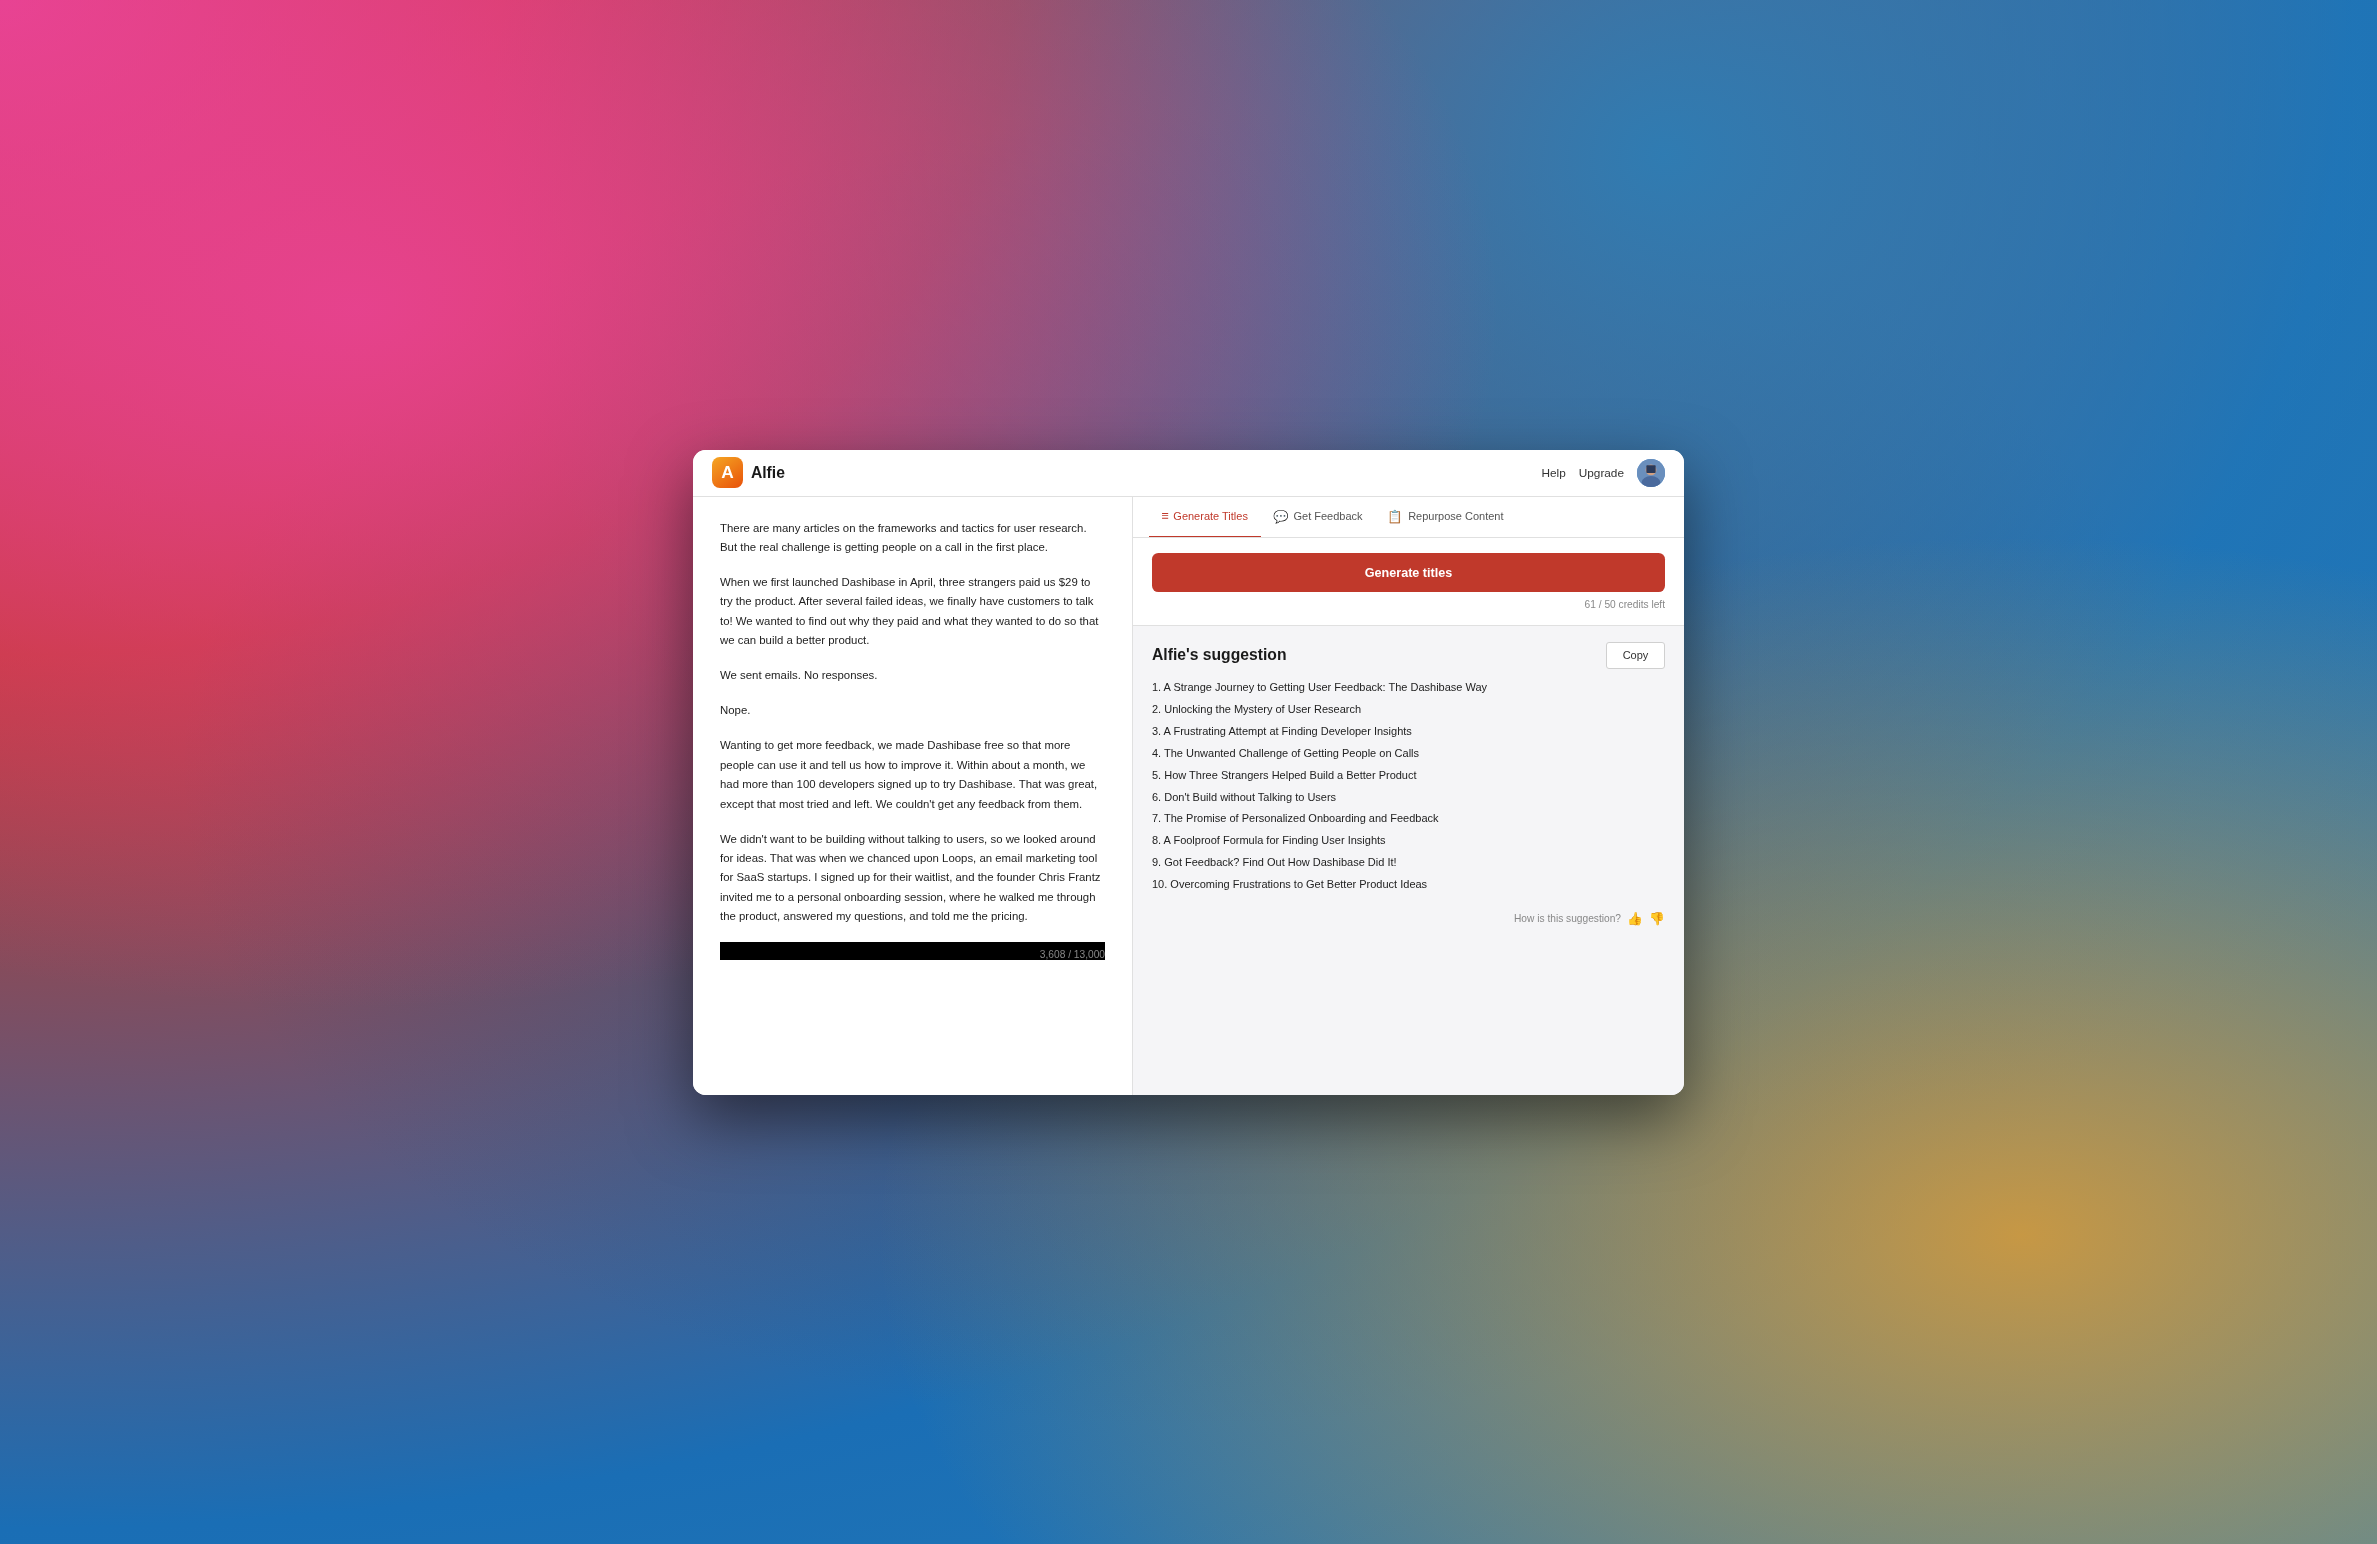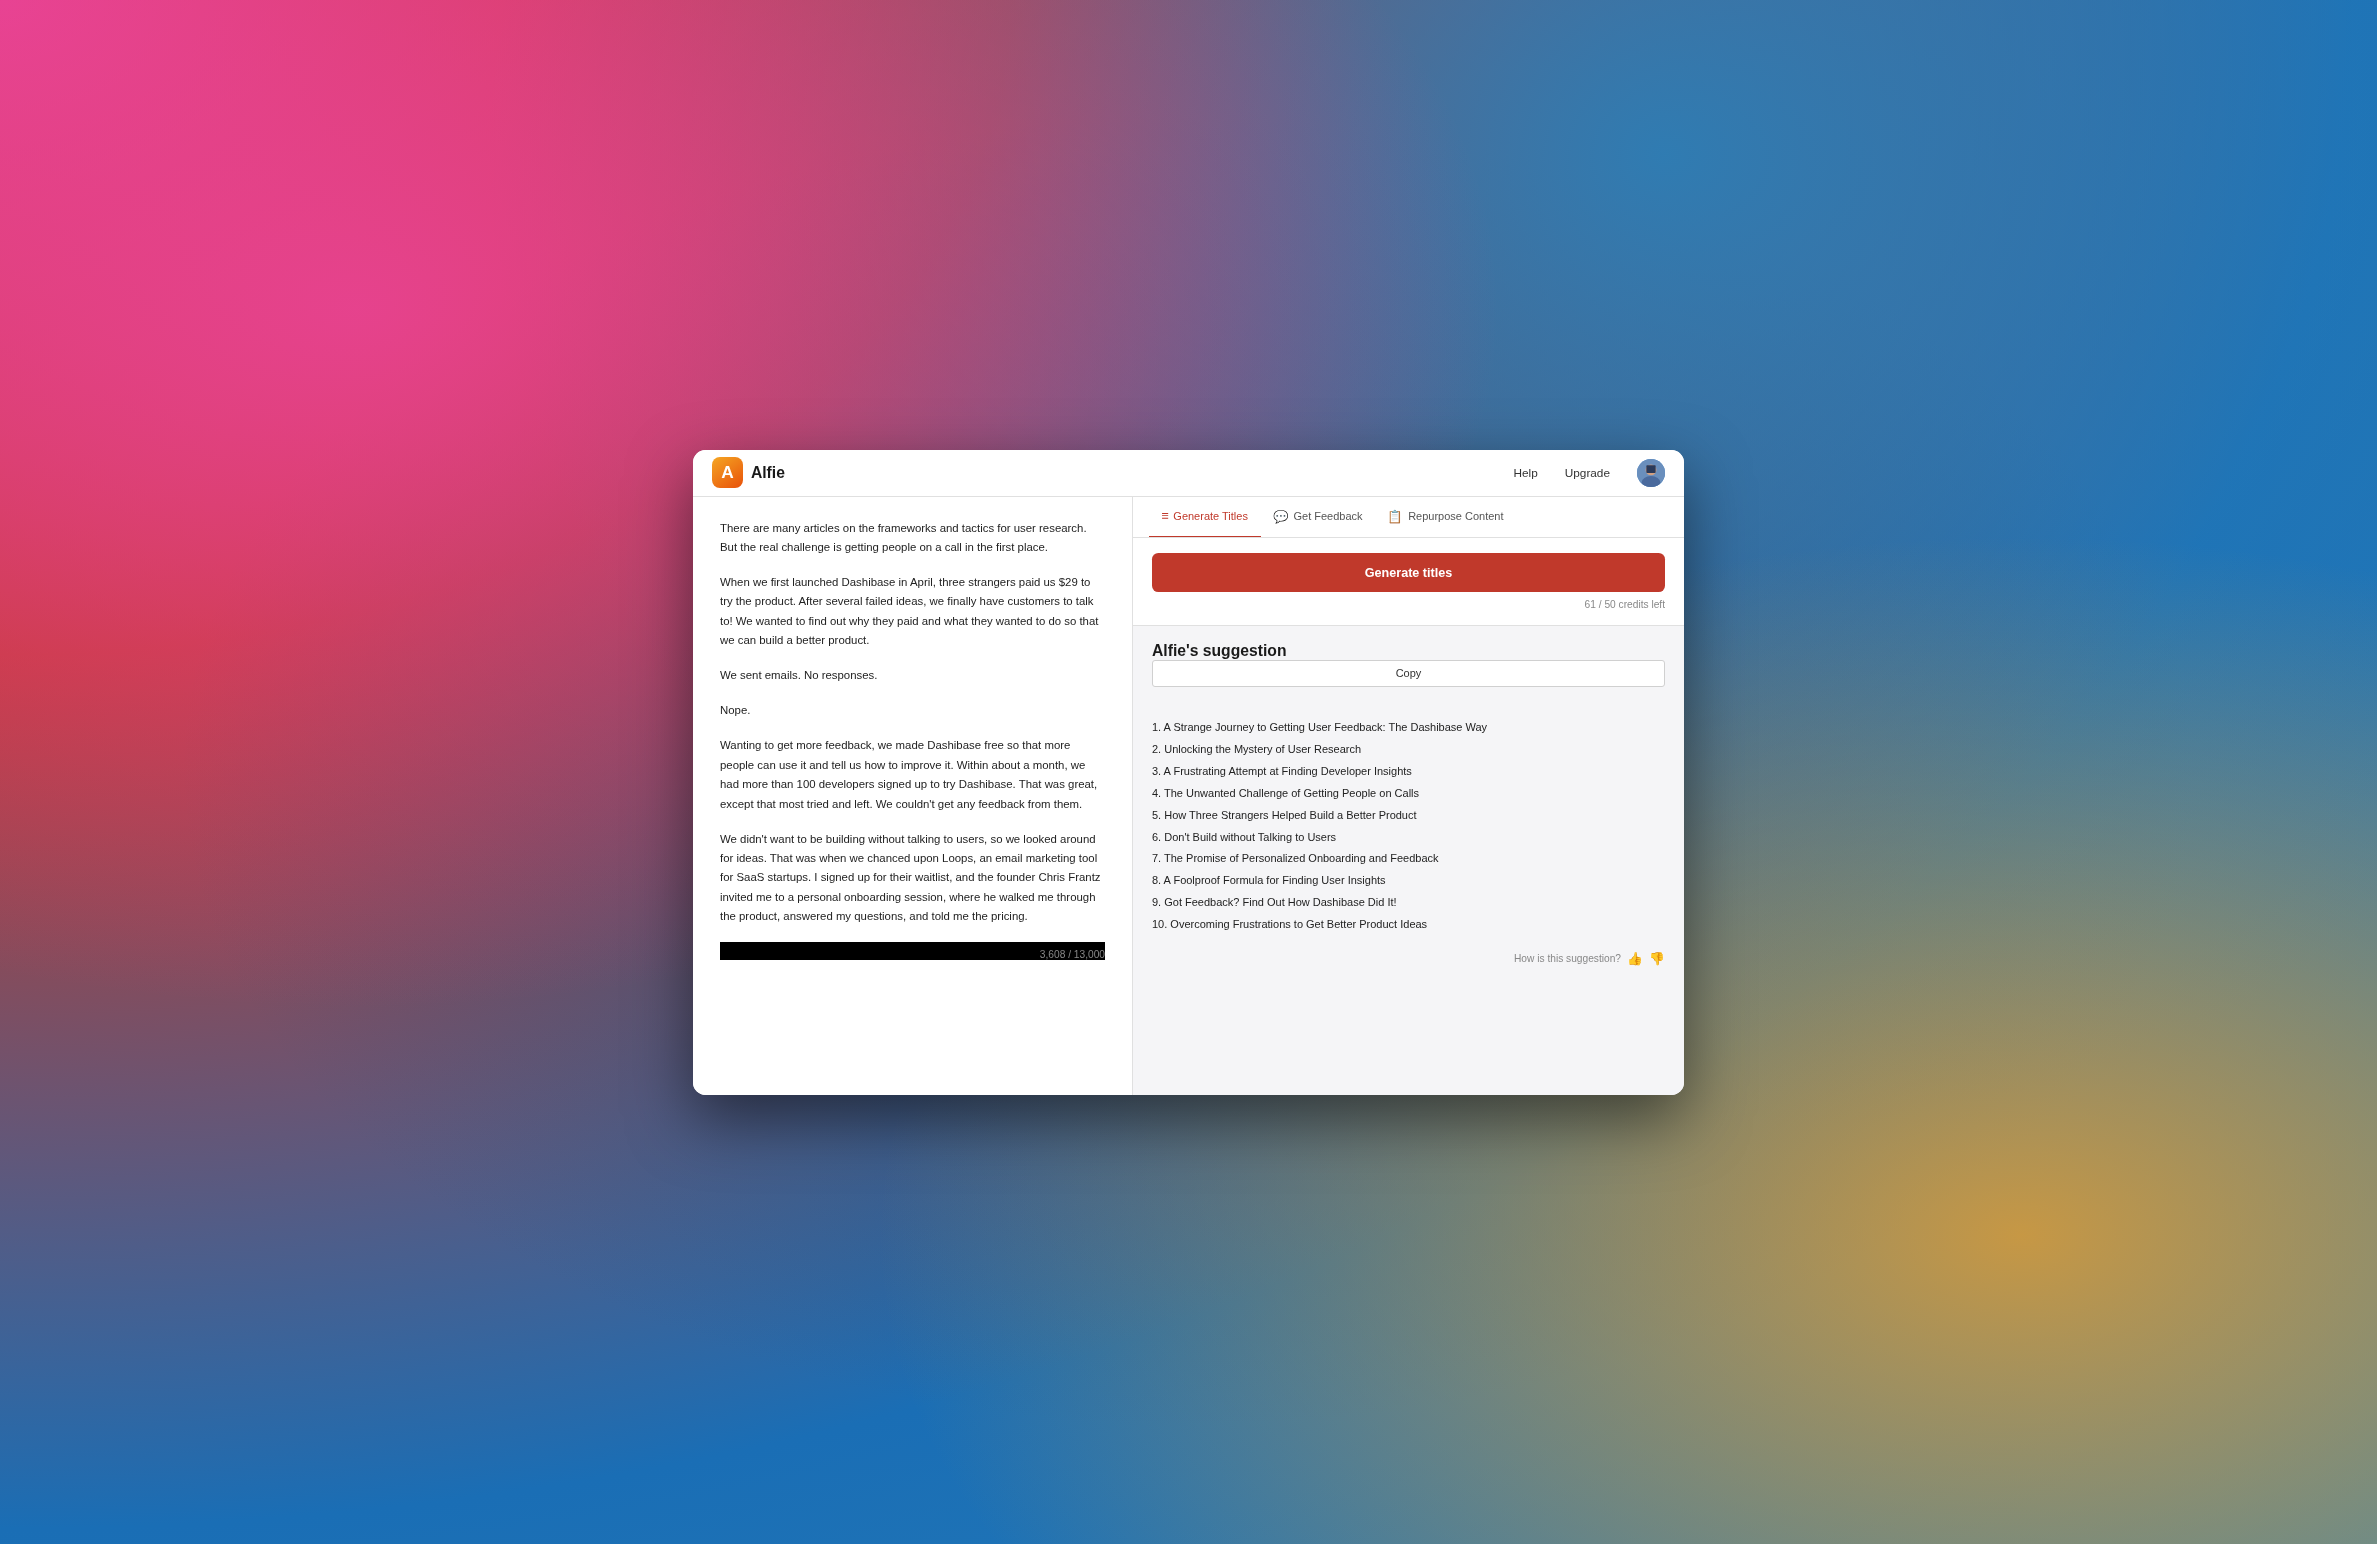--- a/index.html
+++ b/index.html
@@ -75,21 +75,21 @@
     .app-name {
       font-size: 15.7px;
       font-weight: 600;
       color: #1a1a1a;
     }
 
     .title-bar-actions {
       margin-left: auto;
       display: flex;
       align-items: center;
-      gap: 27px;
+      gap: 13px;
     }
 
     .title-bar-link {
       font-size: 11.8px;
       color: #333;
       cursor: pointer;
       text-decoration: none;
     }
 
     .upgrade-link {
@@ -228,23 +228,23 @@
 
     
     .suggestions-area {
       flex: 1;
       overflow-y: auto;
       padding: 15.7px 19px;
     }
 
     .suggestion-header {
       display: flex;
+      align-items: center;
       justify-content: space-between;
-      margin-bottom: 30px;
-      flex-direction: column;
+      margin-bottom: 8px;
     }
 
     .suggestion-title {
       font-size: 15.7px;
       font-weight: 700;
       color: #1a1a1a;
     }
 
     .copy-btn {
       padding: 6.3px 15.7px;

